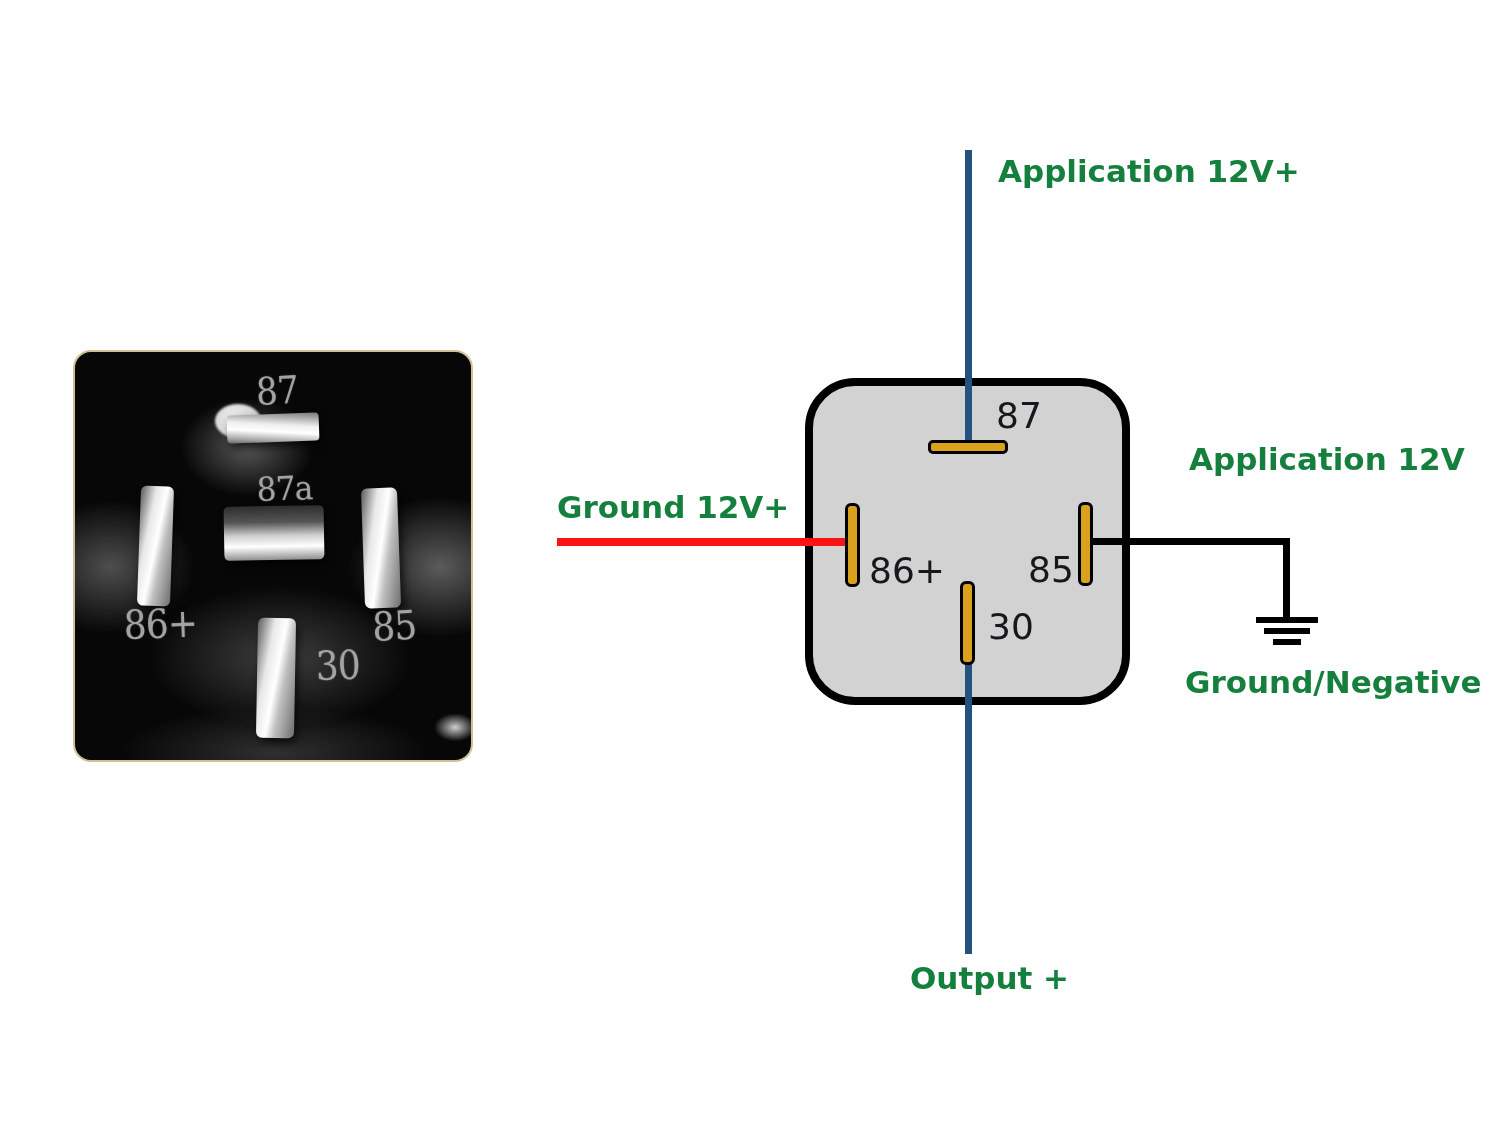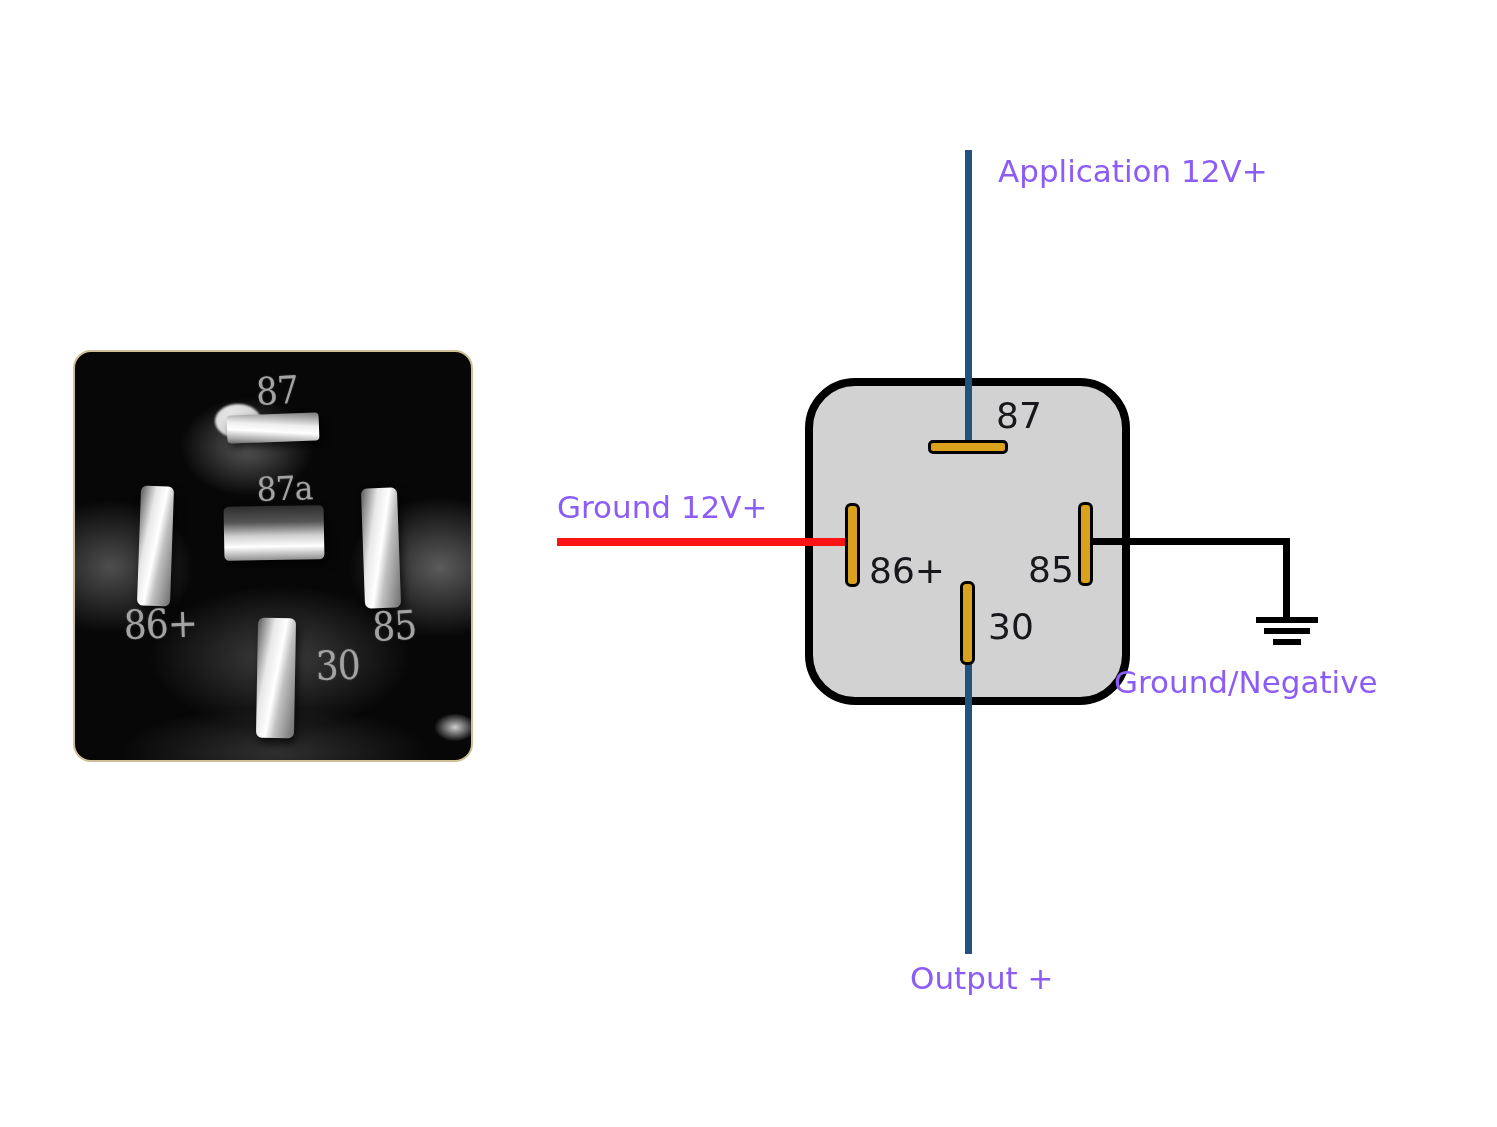--- a/index.html
+++ b/index.html
@@ -38,21 +38,21 @@
     background:#D2D2D2;border:8px solid #000;border-radius:50px;z-index:1;
   }
   .wire{position:absolute;z-index:2;}
   .wire.blue{background:#24527E;}
   .wire.red{background:#FA1414;}
   .wire.black{background:#000000;}
   .pin{
     position:absolute;box-sizing:border-box;background:#D9A11C;border:3px solid #000;z-index:3;
   }
   .lbl{
-    position:absolute;color:#8b5cf6;font-size:31px;z-index:4;white-space:nowrap;
+    position:absolute;color:#15803d;font-size:31px;z-index:4;white-space:nowrap;font-weight:bold;
   }
   .pinlbl{
     position:absolute;color:#17171c;font-size:36px;z-index:4;white-space:nowrap;
   }
   .two-line{line-height:45px;}
   .ground{position:absolute;left:1256px;top:617px;width:62px;height:28px;z-index:2;}
   .ground div{position:absolute;background:#000;height:6px;}
 </style>
 </head>
 <body>
@@ -101,19 +101,20 @@
   <div class="pinlbl" style="left:1028px;top:549px;">85</div>
   <div class="pinlbl" style="left:988px;top:606px;">30</div>
 
   <div class="lbl two-line" style="left:998px;top:149px;">
     <div>Application 12V+</div>
   </div>
 
   <div class="lbl" style="left:557px;top:489px;">Ground 12V+</div>
 
   <div class="lbl two-line" style="left:1189px;top:437px;">
+    <div>Application 12V</div>
   </div>
 
-  <div class="lbl" style="left:1114px;top:664px;">Ground/Negative</div>
+  <div class="lbl" style="left:1185px;top:664px;">Ground/Negative</div>
 
   <div class="lbl" style="left:910px;top:960px;">Output +</div>
 
 </div>
 
 </body></html>

